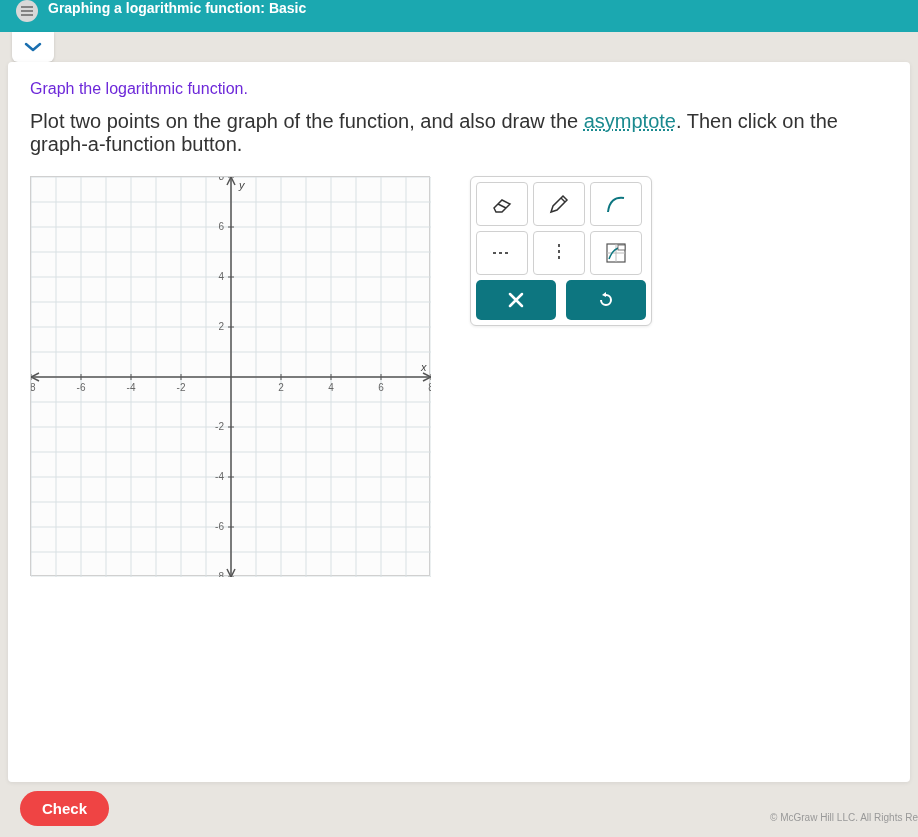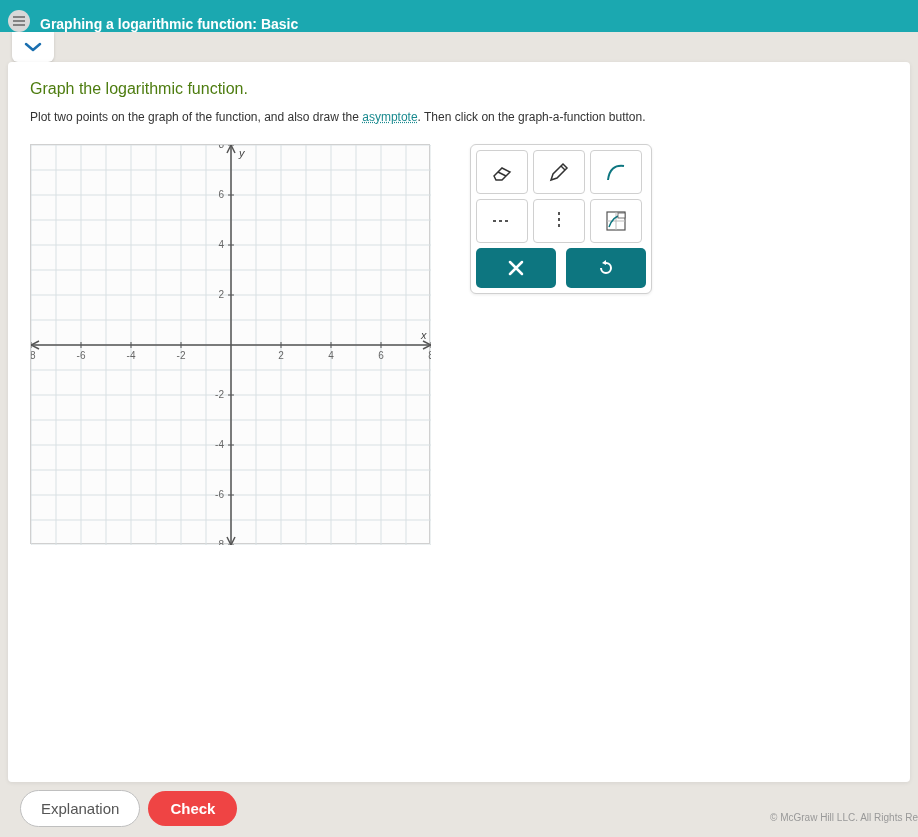--- a/index.html
+++ b/index.html
@@ -8,22 +8,22 @@
       background: #e8e5e0;
       width: 918px;
       height: 837px;
       overflow: hidden;
       position: relative;
     }
     .header-bar {
       background: #1ba8b0;
       height: 32px;
       display: flex;
-      align-items: flex-end;
-      padding-left: 8px;
+      align-items: flex-start;
+      padding-left: 16px;
       color: #fff;
     }
     .menu-circle {
       width: 22px; height: 22px;
       border-radius: 50%;
       background: #d8d8d8;
       display: flex;
       align-items: center;
       justify-content: center;
       margin-right: 10px;
@@ -46,30 +46,30 @@
     .dropdown-tab svg { width: 18px; height: 12px; }
     .content-card {
       background: #fff;
       margin: 0 8px 0 8px;
       min-height: 720px;
       padding: 18px 22px 0 22px;
       border-radius: 4px;
       box-shadow: 0 1px 4px rgba(0,0,0,0.08);
       position: relative;
     }
-    .instruction1 { font-size: 16px; color: #4d7c0f; margin-bottom: 12px; }
+    .instruction1 { font-size: 16px; color: #6d28d9; margin-bottom: 12px; }
     .formula {
       font-family: 'Times New Roman', serif;
       font-size: 20px;
       font-style: italic;
       margin: 8px 0 18px 32px;
       color: #222;
     }
     .formula .sub { font-size: 13px; font-style: normal; vertical-align: sub;}
-    .instruction2 { font-size: 12px; color: #333; margin-bottom: 20px; }
+    .instruction2 { font-size: 20px; color: #333; margin-bottom: 20px; }
     .asymptote-link { color: #1a8a8f; text-decoration: underline dotted; cursor: pointer; }
     .work-area {
       display: flex;
       gap: 40px;
       align-items: flex-start;
       margin-top: 8px;
     }
     .graph-panel {
       width: 400px;
       height: 400px;
@@ -307,16 +307,15 @@
               <path d="M4 9 A5 5 0 1 0 9 4" fill="none" stroke="#fff" stroke-width="2"></path>
               <path d="M9 1 L9 6 L5 4 Z" fill="#fff"></path>
             </svg>
         </button>
       </div>
     </div>
   </div>
 </div>
 
 <div class="footer-bar">
-  <button class="explain-btn">Explanation</button>
   <button class="check-btn">Check</button>
 </div>
 <div class="copyright">© McGraw Hill LLC. All Rights Re</div>
 
 </body></html>

